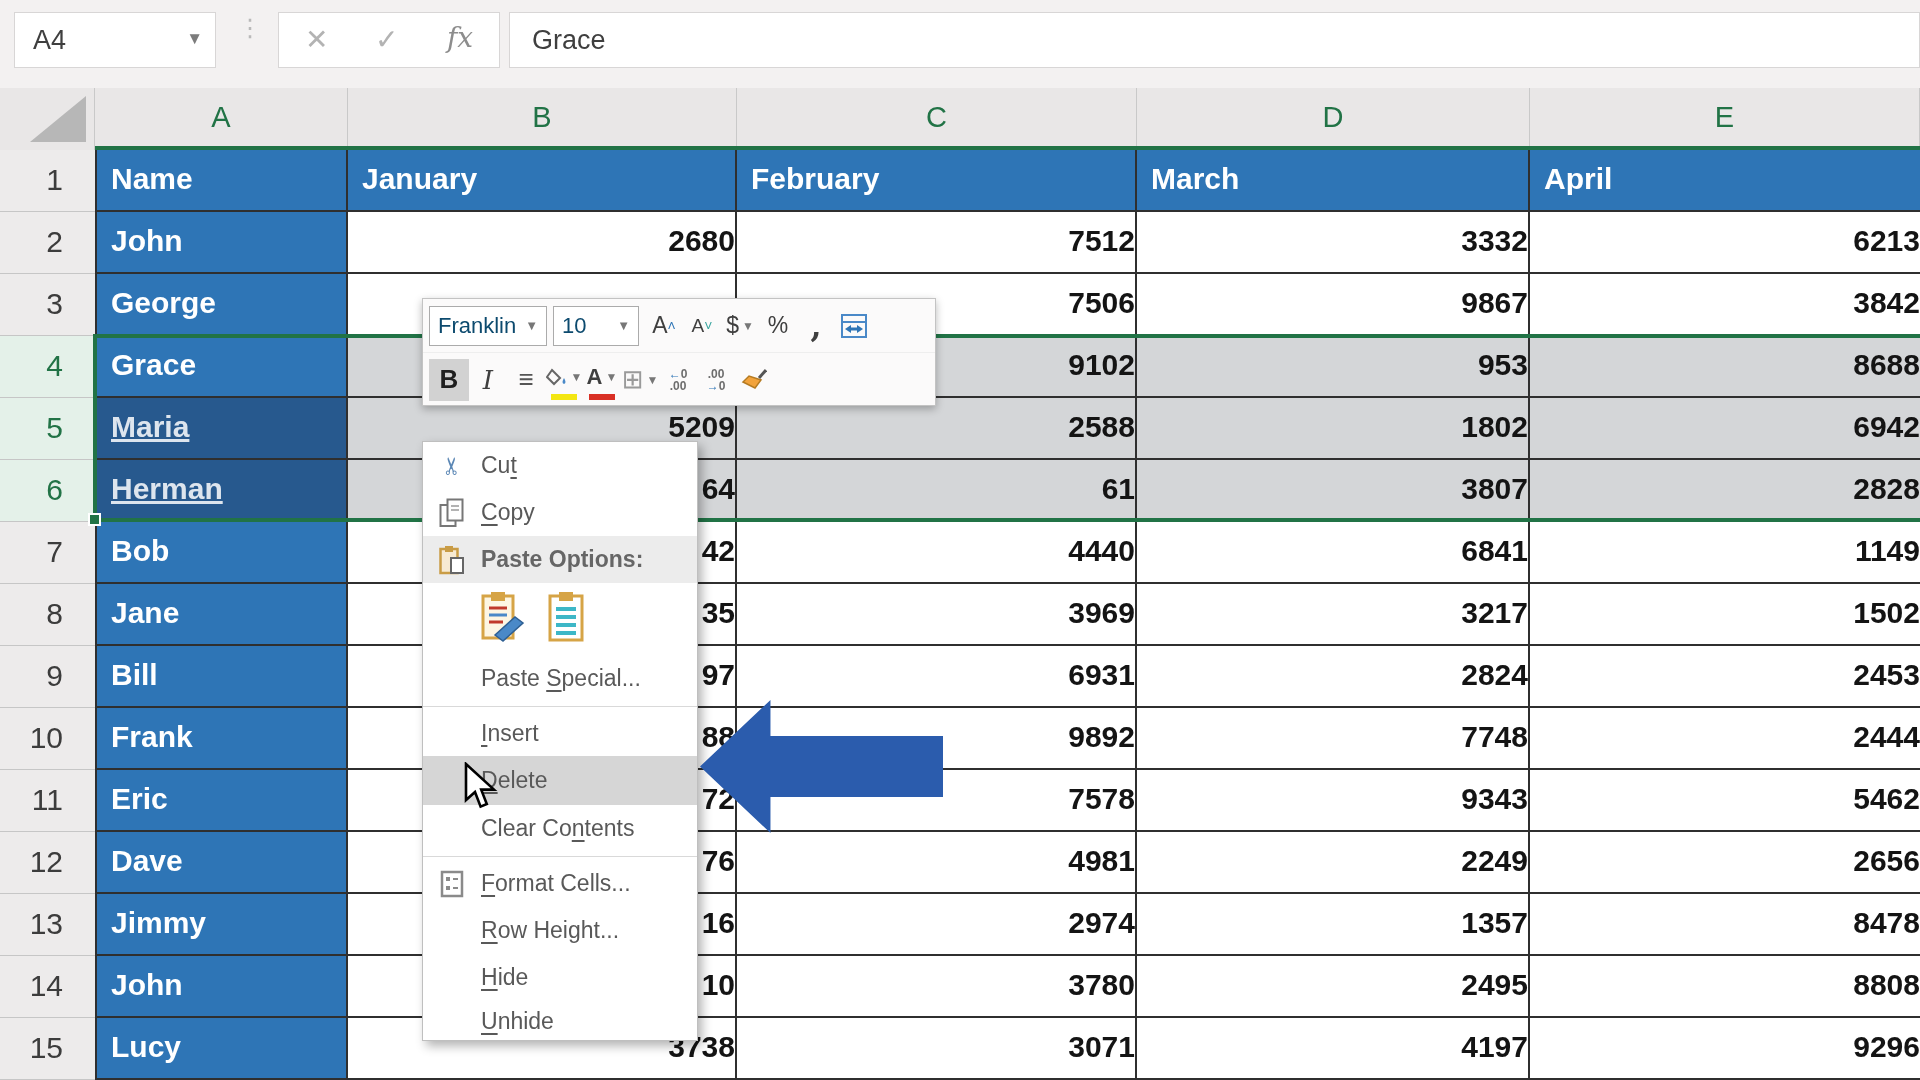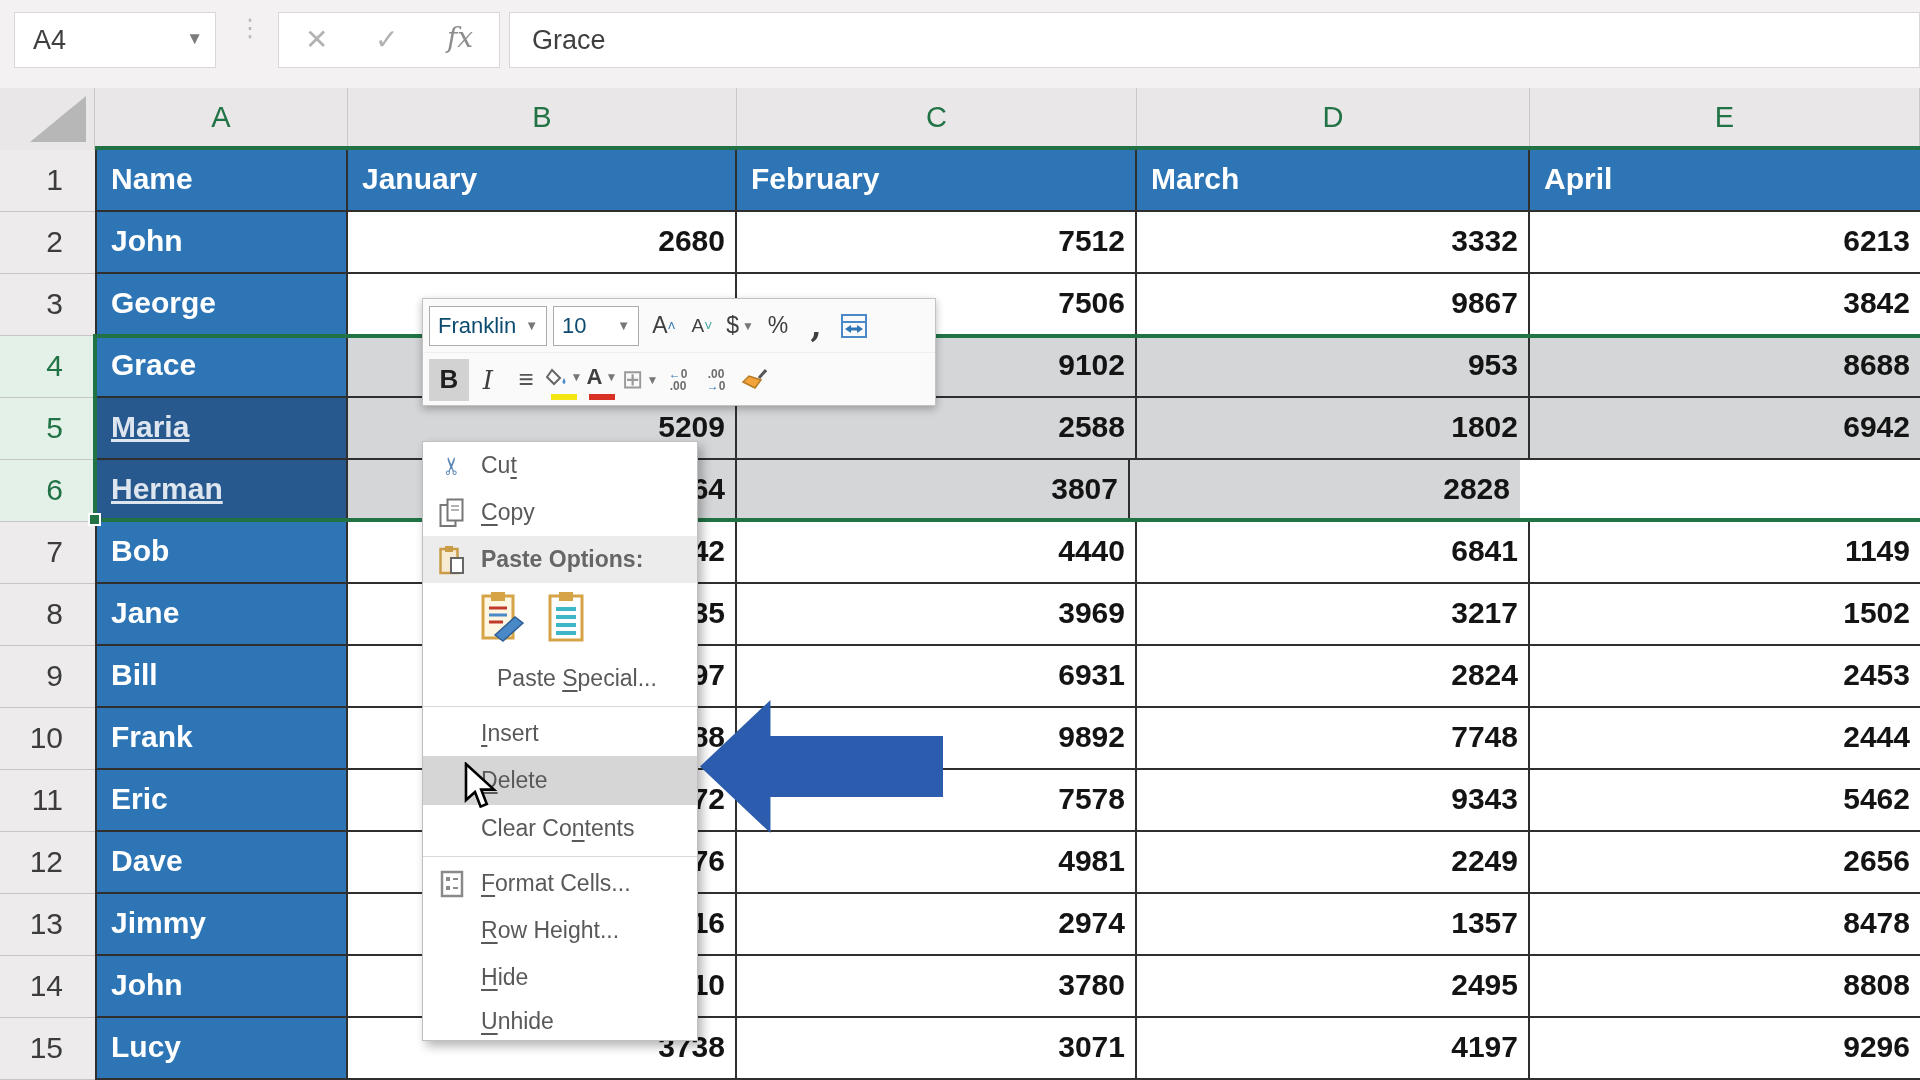--- a/index.html
+++ b/index.html
@@ -37,21 +37,21 @@
   
   #grid-rows{position:absolute;left:0;top:150px;width:1920px;}
   .row{display:flex;height:62px;}
   .rowhdr{box-sizing:border-box;background:#edebeb;border-bottom:1px solid #c6c6c6;
       font-size:30px;color:#3c3c3c;text-align:right;padding-right:32px;line-height:60px;}
   .rowhdr.selhdr{background:#e4f1e9;color:var(--green);}
   .cell{box-sizing:border-box;border-right:2px solid #2f2f2f;border-bottom:2px solid #2f2f2f;
       font-weight:bold;font-size:30px;line-height:58px;white-space:nowrap;overflow:hidden;}
   .cell.name{background:var(--accent);color:#fff;padding-left:14px;border-left:2px solid #2f2f2f;}
   .cell.name.dim{background:var(--selblue);color:#dde5ee;text-decoration:underline;}
-  .cell.num{background:#fff;color:#141414;text-align:right;padding-right:10px;}
+  .cell.num{background:#fff;color:#141414;text-align:right;}
   .cell.num.sel{background:var(--selgray);}
   .cell.hdrcell{background:var(--accent);color:#fff;padding-left:14px;}
   .cell.e-last{border-right:none;}
 
   
   .selline{position:absolute;background:var(--green);z-index:3;}
   .handle{position:absolute;left:88px;top:513px;width:13px;height:13px;background:var(--green);
       border:2px solid #fff;box-sizing:border-box;z-index:4;}
 
   
@@ -168,20 +168,21 @@
         <div class="cell name w-a dim">Maria</div>
         <div class="cell num w-b sel">5209</div>
         <div class="cell num w-c sel">2588</div>
         <div class="cell num w-d sel">1802</div>
         <div class="cell num w-e sel e-last">6942</div>
       </div>
       <div class="row">
         <div class="rowhdr w-rh selhdr">6</div>
         <div class="cell name w-a dim">Herman</div>
         <div class="cell num w-b sel">64</div>
+        <div class="cell num w-c sel">61</div>
         <div class="cell num w-d sel">3807</div>
         <div class="cell num w-e sel e-last">2828</div>
       </div>
       <div class="row">
         <div class="rowhdr w-rh">7</div>
         <div class="cell name w-a">Bob</div>
         <div class="cell num w-b">42</div>
         <div class="cell num w-c">4440</div>
         <div class="cell num w-d">6841</div>
         <div class="cell num w-e e-last">1149</div>
@@ -376,21 +377,21 @@
           </svg></span>
         <span><svg width="40" height="52" viewBox="0 0 40 52">
             <rect x="3" y="5" width="32" height="44" fill="#fff" stroke="#d6a446" stroke-width="3"></rect>
             <rect x="12" y="1" width="14" height="9" fill="#d6a446"></rect>
             <line x1="9" y1="18" x2="29" y2="18" stroke="#3db7c7" stroke-width="4"></line>
             <line x1="9" y1="26" x2="29" y2="26" stroke="#3db7c7" stroke-width="4"></line>
             <line x1="9" y1="34" x2="29" y2="34" stroke="#3db7c7" stroke-width="4"></line>
             <line x1="9" y1="42" x2="29" y2="42" stroke="#3db7c7" stroke-width="4"></line>
           </svg></span>
       </div>
-      <div class="mi" style="height: 47px; padding-left: 16px;">
+      <div class="mi" style="height: 47px;">
         <span class="gutter"></span>
         <span class="lbl">Paste <u>S</u>pecial...</span>
       </div>
       <div class="msep">
         <div></div>
       </div>
       <div class="mi" style="height: 46px;">
         <span class="gutter"></span>
         <span class="lbl"><u>I</u>nsert</span>
       </div>

